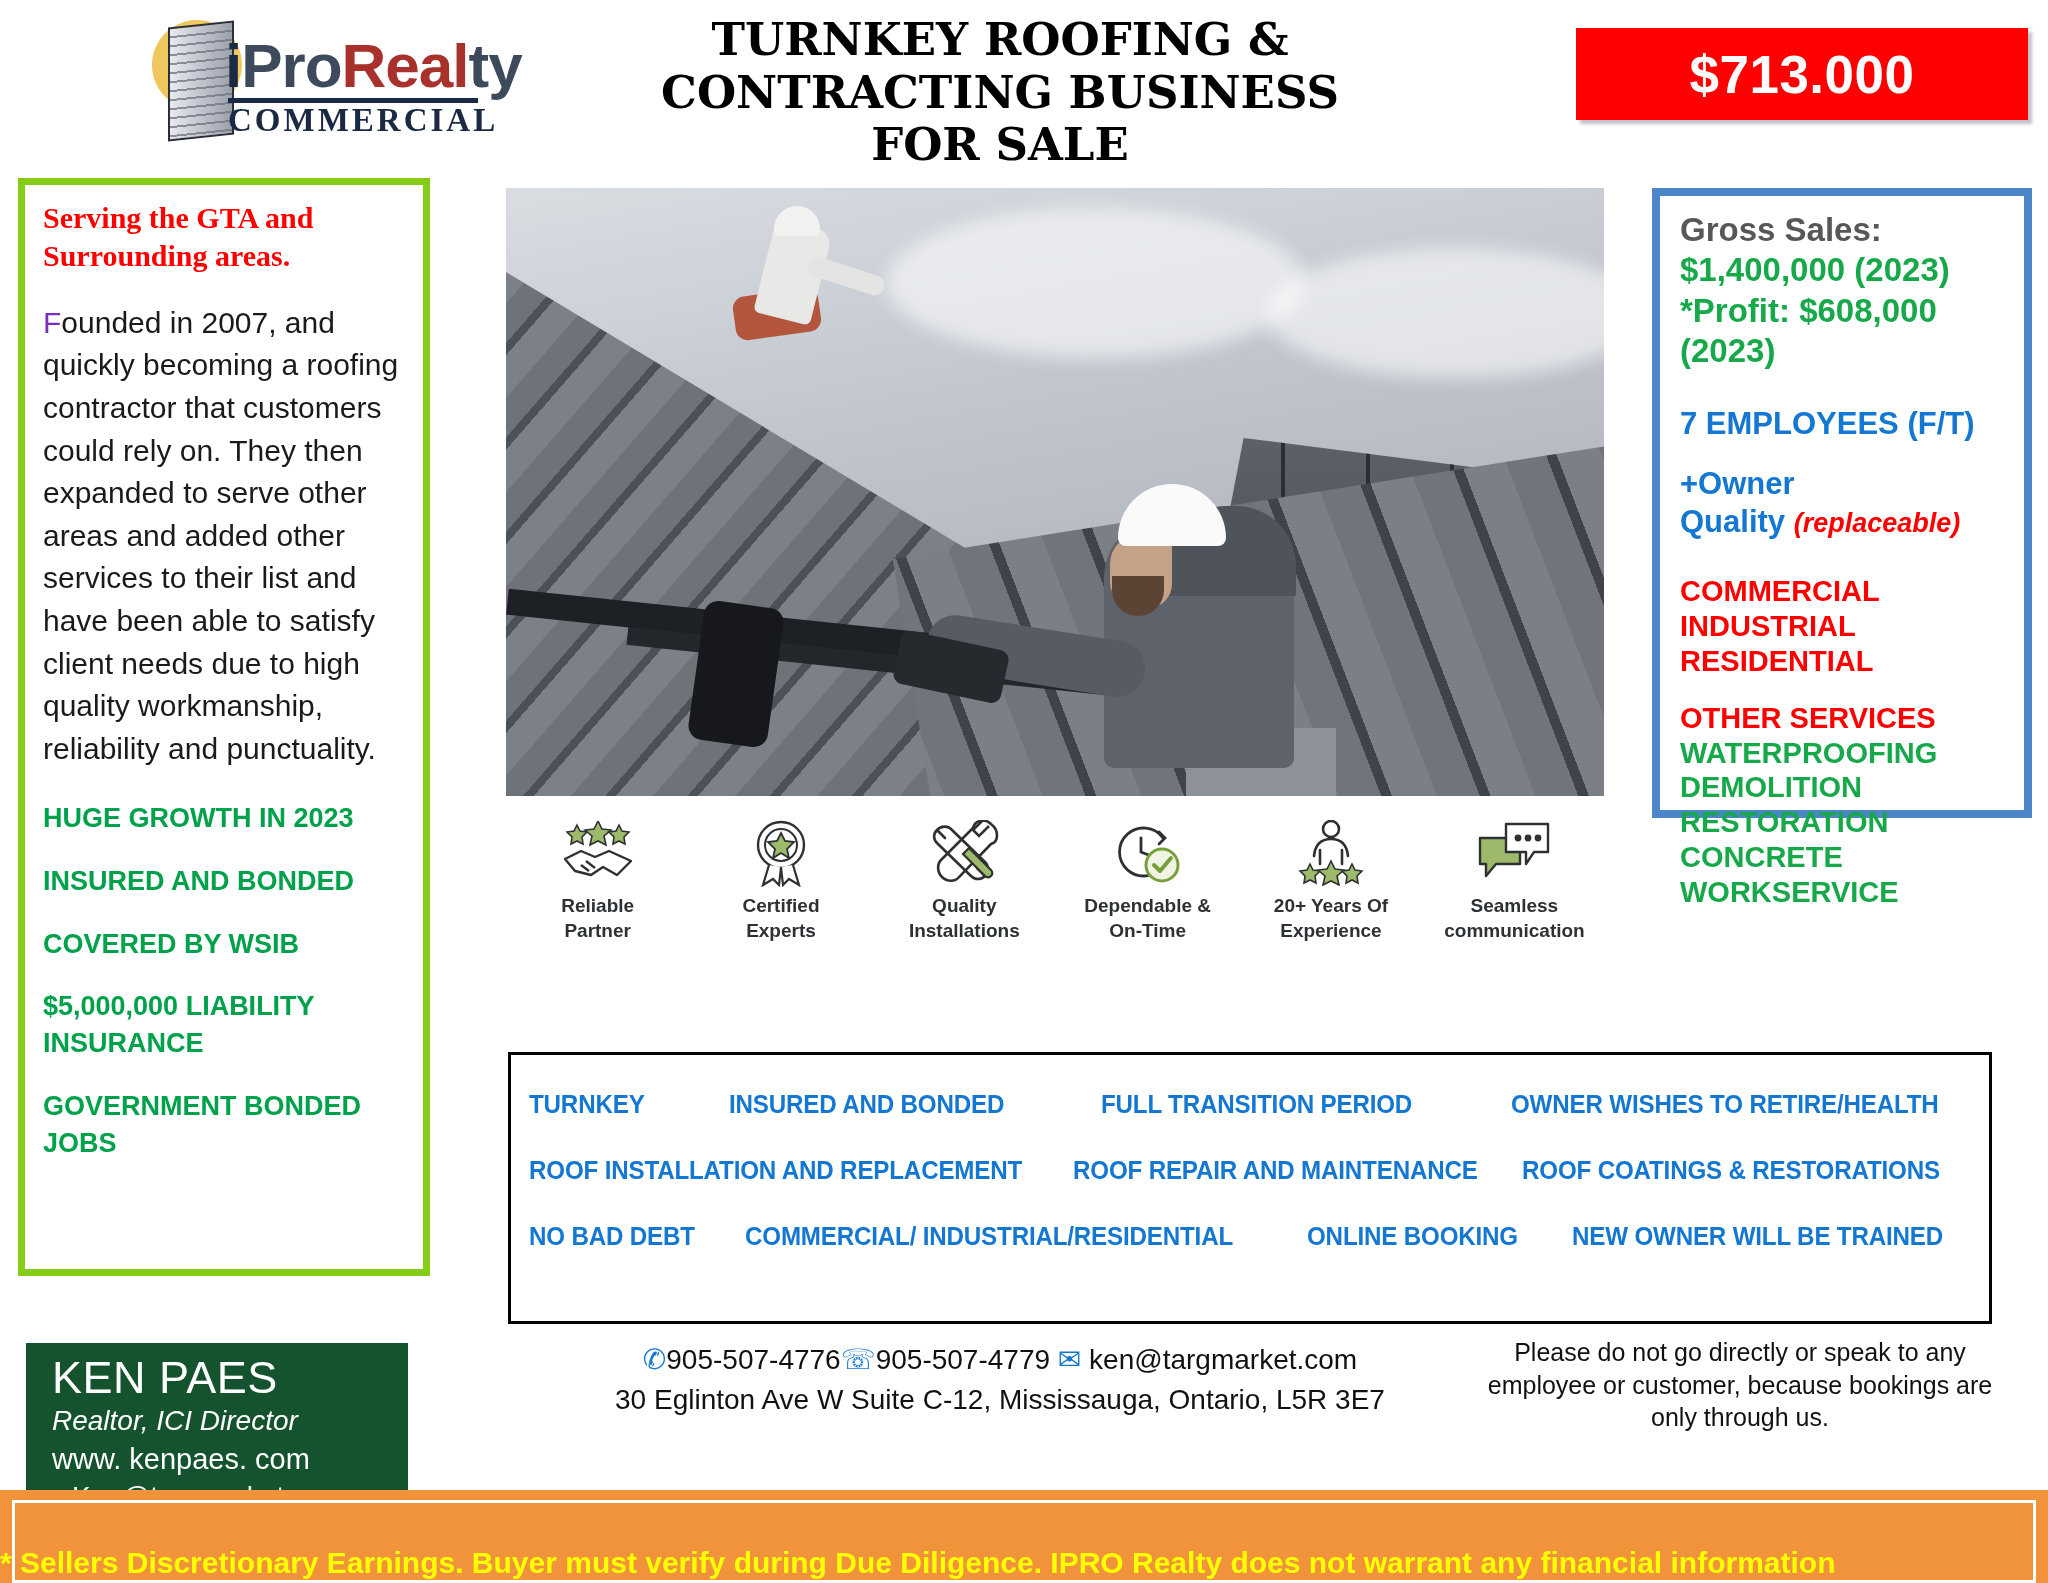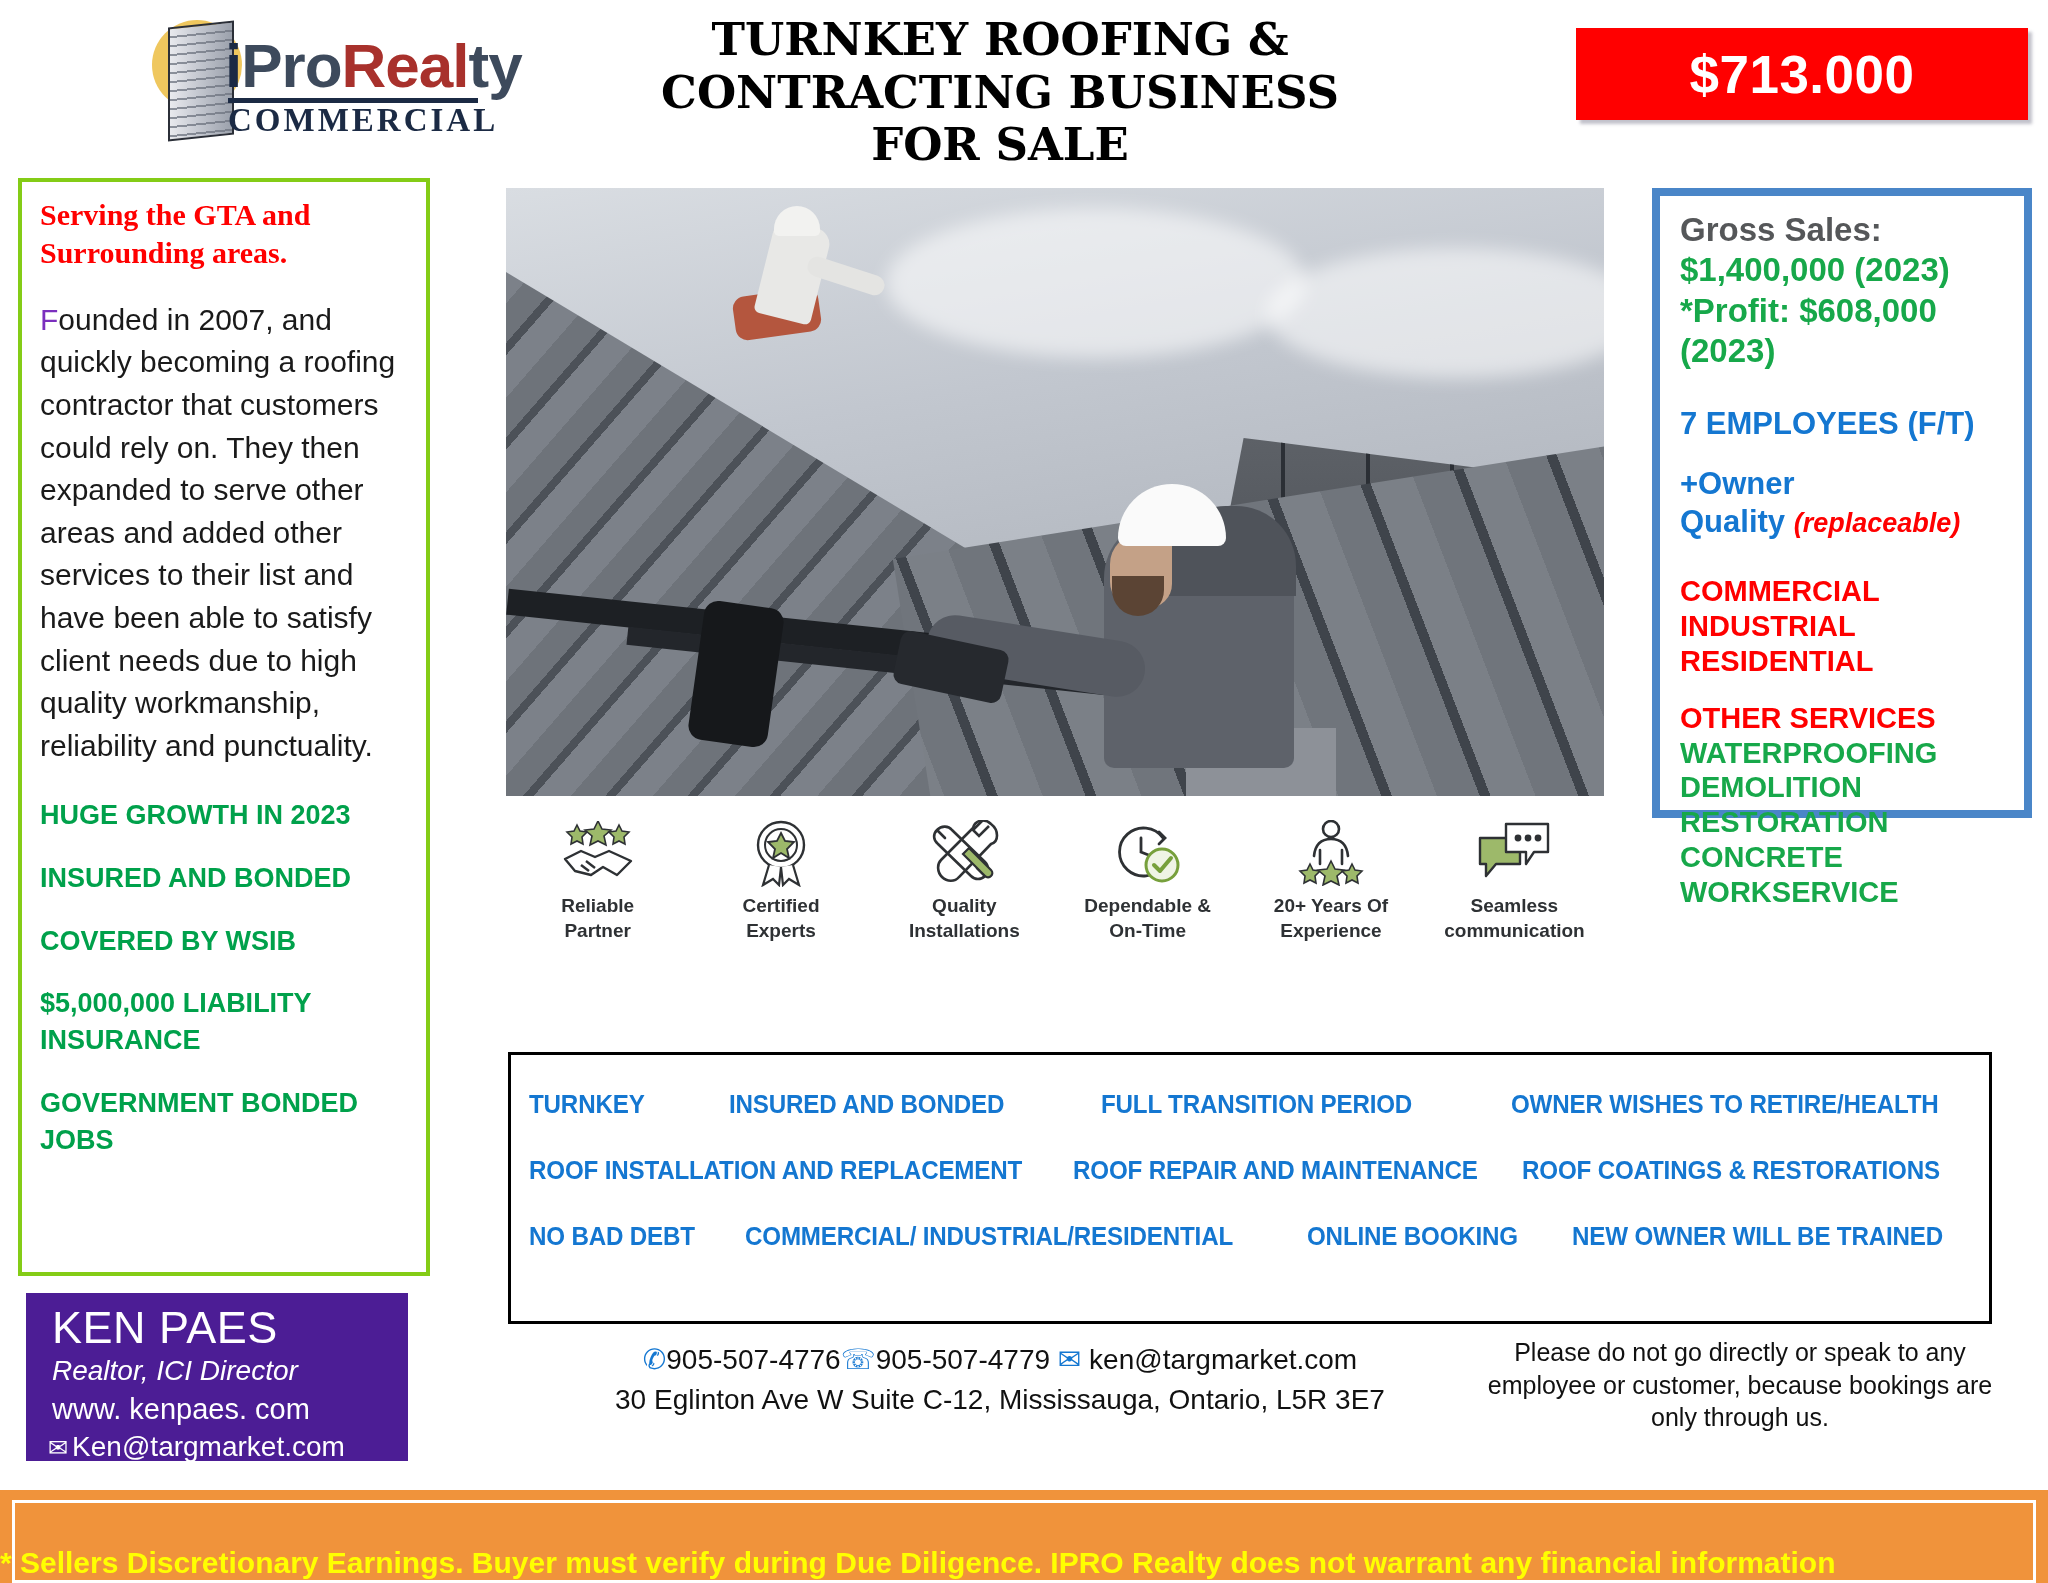--- a/index.html
+++ b/index.html
@@ -31,31 +31,31 @@
      font-weight:bold;font-size:33px;letter-spacing:3px;color:#1b2a44;}
   #main-title{position:absolute;left:620px;top:14px;width:760px;text-align:center;
      font-family:"DejaVu Serif",serif;font-weight:bold;font-size:45px;line-height:1.17;
      color:#000;letter-spacing:0px;}
   #price-box{position:absolute;left:1576px;top:28px;width:452px;height:92px;background:#FF0000;
      box-shadow:4px 4px 3px rgba(120,120,140,.45);display:flex;align-items:center;justify-content:center;}
   #price-box span{color:#ffffff;font-size:53px;font-weight:bold;letter-spacing:.5px;}
 
   
   #left-panel{position:absolute;left:18px;top:178px;width:412px;height:1098px;
-     background:#ffffff;border:4px solid #84cc16;outline:3px solid #ffffff;outline-offset:-11px;
+     background:#ffffff;border:7px solid #84cc16;outline:3px solid #ffffff;outline-offset:-11px;
      box-sizing:border-box;}
   #left-inner{position:absolute;left:18px;top:14px;width:374px;}
   .serv-head{color:#FF0000;font-family:"Liberation Serif",serif;font-weight:bold;
      font-size:30px;line-height:1.28;margin-bottom:26px;}
   .body-par{color:#1a1a1a;font-size:30px;line-height:1.42;margin-bottom:30px;}
   .body-par .drop{color:#7B2FBE;}
   .green-item{color:#00A14B;font-weight:bold;font-size:27px;line-height:1.36;margin-bottom:26px;}
 
   
-  #agent-box{position:absolute;left:26px;top:1293px;width:382px;height:168px;background:#4c1d95;}
+  #agent-box{position:absolute;left:26px;top:1343px;width:382px;height:168px;background:#14532d;}
   #agent-name{position:absolute;left:26px;top:9px;color:#fff;font-size:45px;letter-spacing:.5px;}
   #agent-role{position:absolute;left:26px;top:62px;color:#fff;font-size:28px;font-style:italic;}
   #agent-web{position:absolute;left:26px;top:100px;color:#fff;font-size:29px;}
   #agent-mail{position:absolute;left:22px;top:138px;color:#fff;font-size:28px;white-space:nowrap;}
   #agent-mail .env{font-size:24px;margin-right:4px;}
 
   
   #photo{position:absolute;left:506px;top:188px;width:1098px;height:608px;overflow:hidden;
      background:#8e939b;}
   .ph-sky{position:absolute;left:0;top:0;width:100%;height:100%;

